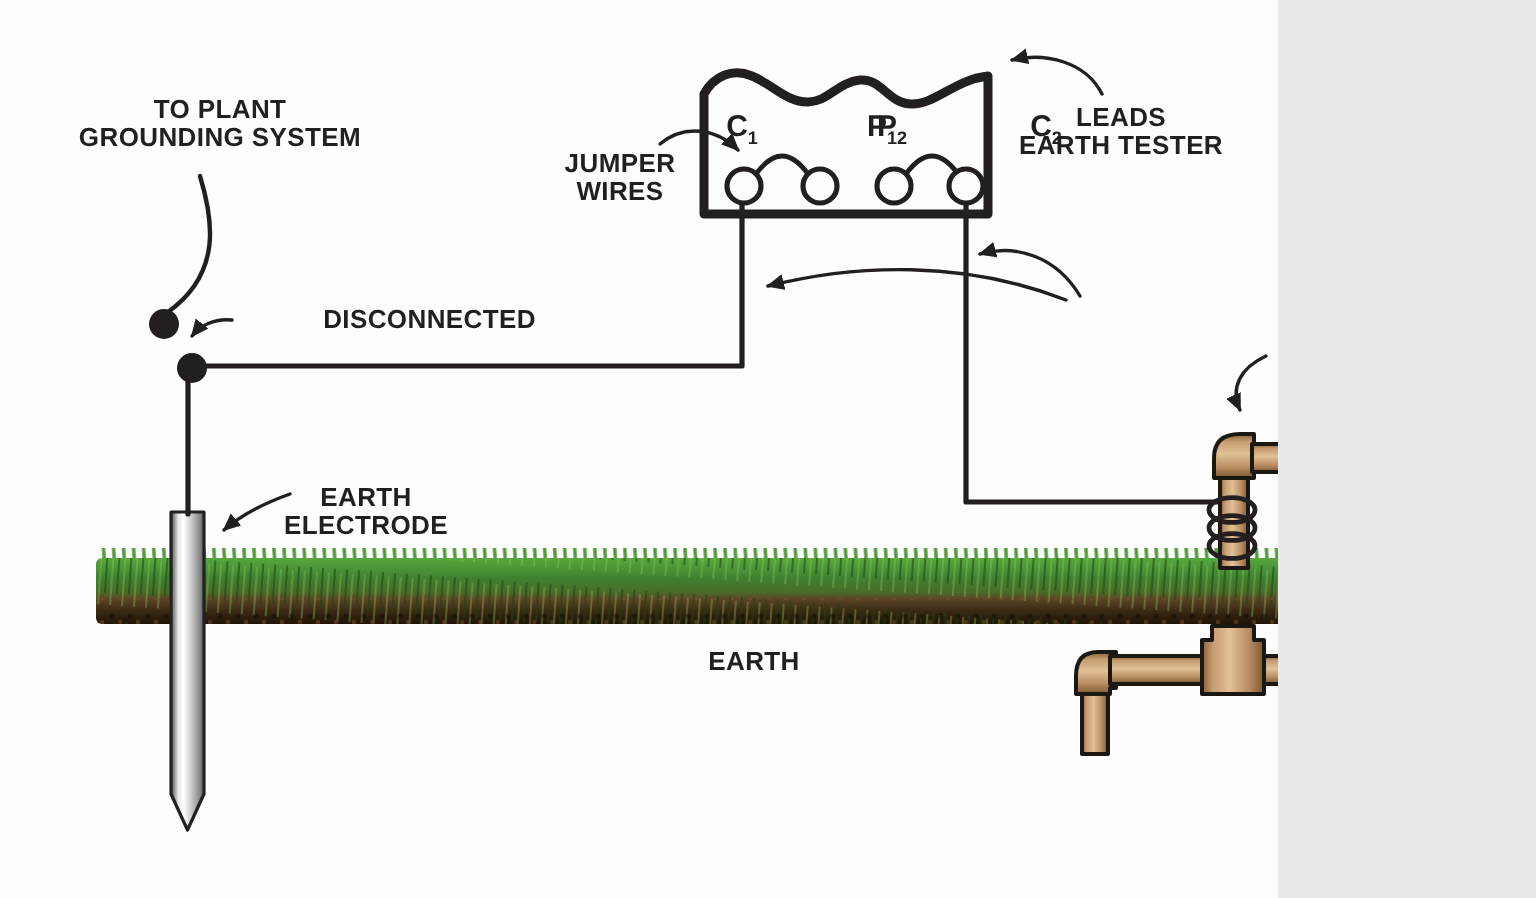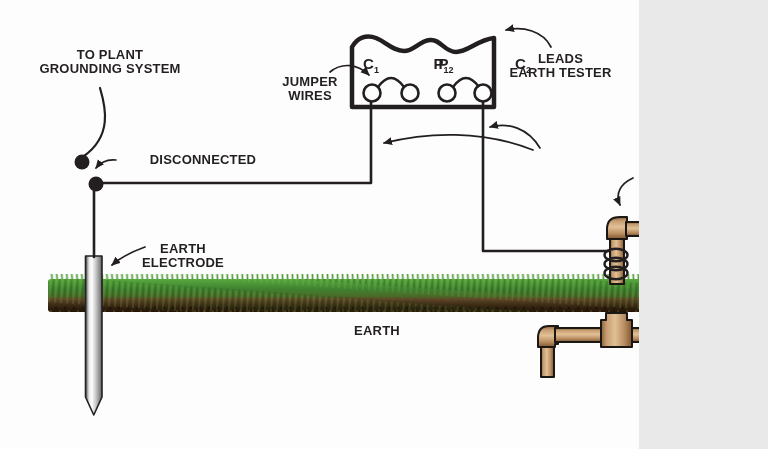--- a/index.html
+++ b/index.html
@@ -6,21 +6,21 @@
   #stage{
     position:relative;width:639px;height:449px;background:#fdfdfd;
     overflow:hidden;font-family:"Liberation Sans",sans-serif;
   }
   #stage svg{position:absolute;left:0;top:0;}
   .lbl{
     position:absolute;font-weight:bold;color:#231f20;
     font-size:13px;line-height:14px;letter-spacing:.2px;
     text-align:center;white-space:pre-line;user-select:none;
   }
-  .lbl.left{text-align:center;padding-left:21px;}
+  .lbl.left{text-align:right;padding-left:21px;}
   .term{
     position:absolute;top:56px;width:30px;text-align:center;
     font-weight:bold;color:#231f20;font-size:15px;line-height:16px;user-select:none;
   }
   .term sub{font-size:9px;}
 </style>
 </head>
 <body>
 
 <div id="stage">

